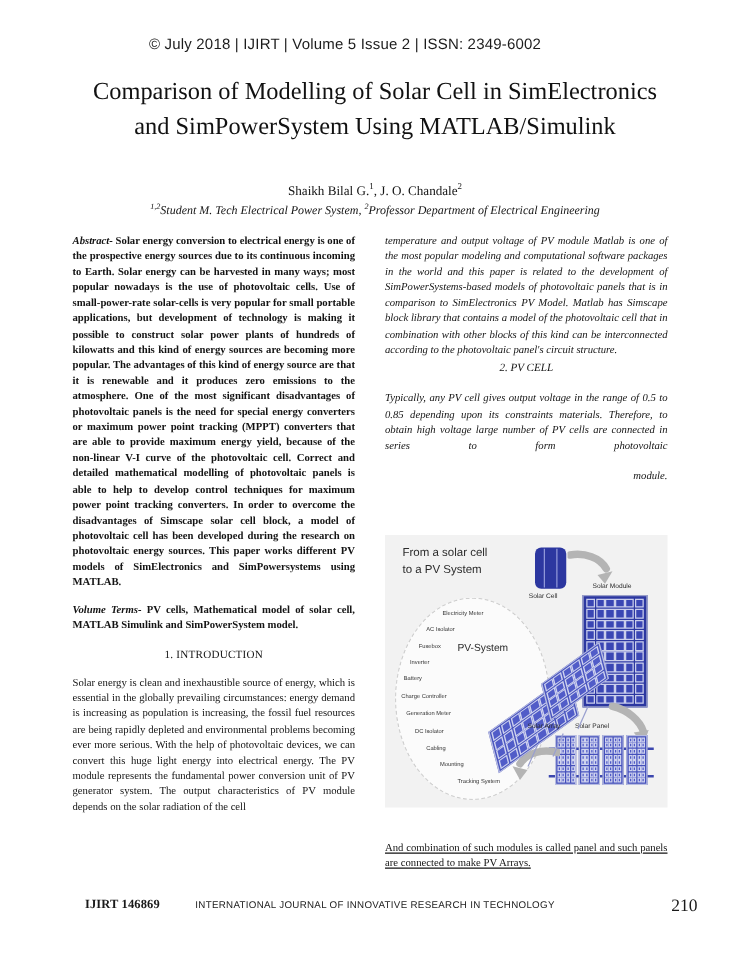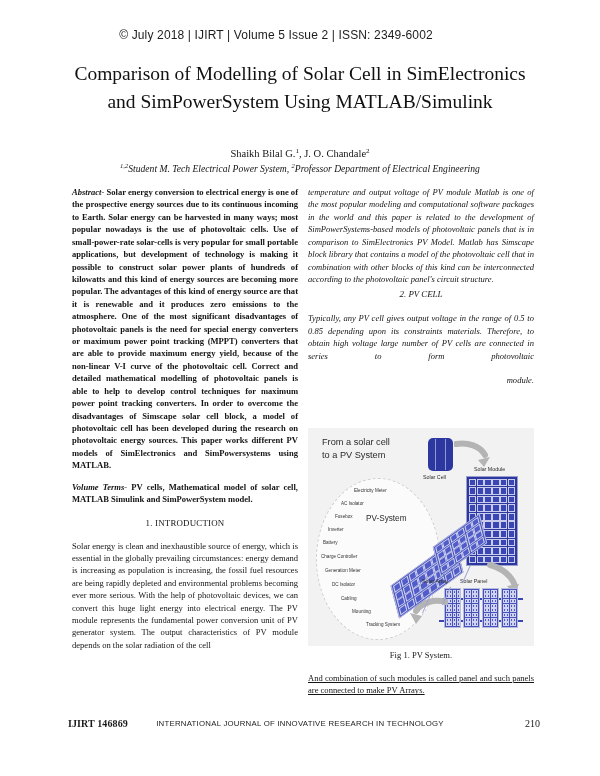--- a/index.html
+++ b/index.html
@@ -74,21 +74,21 @@
   .col {
     position: absolute;
     top: 186px;
     width: 226px;
     font-size: 8.55px;
     line-height: 1.455;
     text-align: justify;
     text-justify: inter-word;
     color: #141414;
   }
-  .col-left  { left: 72px; }
+  .col-left  { left: 58px; }
   .col-right { left: 308px; font-style: italic; }
 
   .col p { margin: 0 0 0px 0; }
   .abstract-body { font-weight: bold; }
   .abstract-body .lead { font-style: italic; font-weight: bold; }
   .index-terms { font-weight: bold; margin-top: 9px !important; }
   .index-terms .lead { font-style: italic; }
 
   .section-head {
     text-align: center;
@@ -296,23 +296,23 @@
     left: 0; right: 0;
     top: 1px;
     text-align: center;
     font-family: "Liberation Sans", sans-serif;
     font-size: 7.8px;
     letter-spacing: 0.25px;
     color: #222;
   }
   .footer-page {
     position: absolute;
-    right: 60px;
+    right: 42px;
     top: 0;
-    font-size: 10px;
+    font-size: 14px;
   }
 </style>
 </head>
 <body>
 
 <div class="page">
 
   <div class="journal-header">© July 2018 | IJIRT | Volume  5 Issue  2 | ISSN: 2349-6002</div>
 
   <div class="title">
@@ -659,21 +659,20 @@
       <div class="fig-lbl" style="left:20px;  top:99px;">Inverter</div>
       <div class="fig-lbl" style="left:15px;  top:112px;">Battery</div>
       <div class="fig-lbl" style="left:13px;  top:126px;">Charge Controller</div>
       <div class="fig-lbl" style="left:17px;  top:140px;">Generation Meter</div>
       <div class="fig-lbl" style="left:24px;  top:154px;">DC Isolator</div>
       <div class="fig-lbl" style="left:33px;  top:168px;">Cabling</div>
       <div class="fig-lbl" style="left:44px;  top:181px;">Mounting</div>
       <div class="fig-lbl" style="left:58px;  top:194px;">Tracking System</div>
 
     </div>
-    <div class="fig-caption">Fig 1. PV System.</div>
   </div>
 
   <div class="fig-after">And combination of such modules is called panel and such panels are connected to make PV Arrays.</div>
 
   <div class="footer">
     <div class="footer-id">IJIRT 146869</div>
     <div class="footer-journal">INTERNATIONAL JOURNAL OF INNOVATIVE RESEARCH IN TECHNOLOGY</div>
     <div class="footer-page">210</div>
   </div>
 

